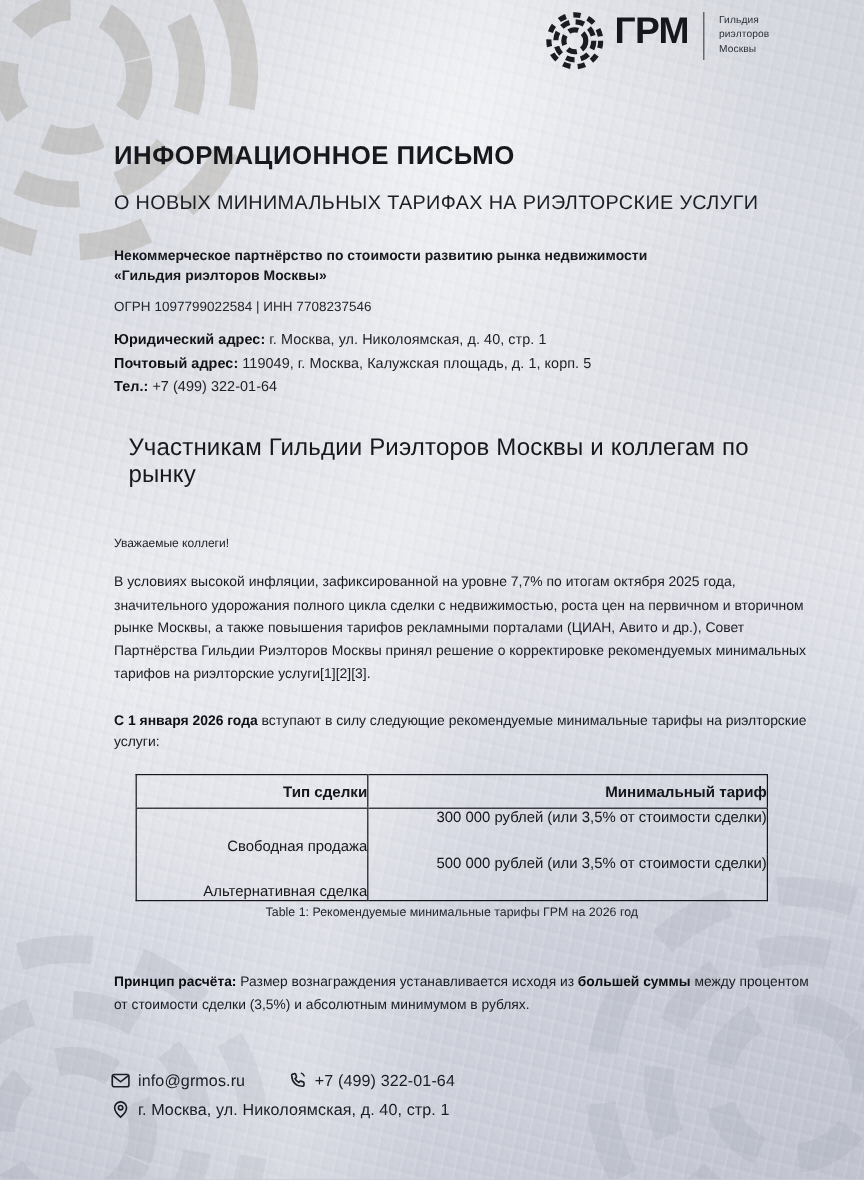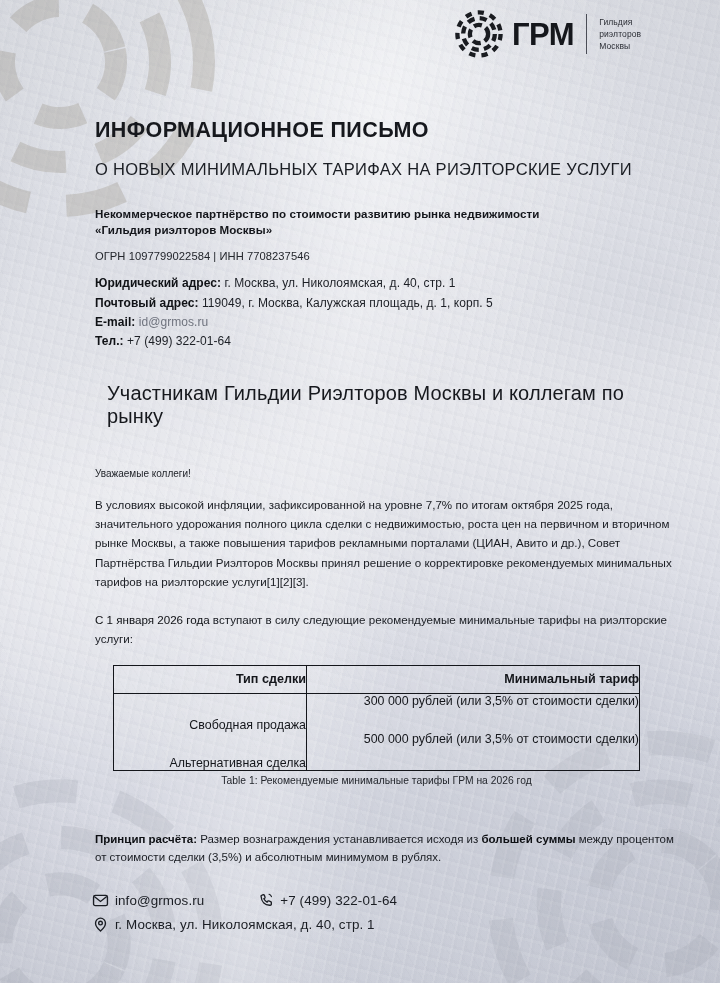--- a/index.html
+++ b/index.html
@@ -66,21 +66,20 @@
     position: relative;
     z-index: 3;
   }
 
   
   .logo-bar {
     position: absolute;
     top: 10px;
     left: 455px;
     display: flex;
-    align-items: center;
     gap: 9px;
   }
   .logo-mark { width: 48px; height: 48px; flex: none; }
   .logo-word {
     font-weight: 700;
     font-size: 31px;
     letter-spacing: -0.5px;
     color: #15171c;
     line-height: 1;
     font-family: "Liberation Sans", sans-serif;
@@ -175,21 +174,21 @@
     color: #15171c;
     margin: 0 0 16px 0;
     letter-spacing: .1px;
   }
   .lead {
     font-size: 11.6px;
     line-height: 1.62;
     color: #191c22;
     margin: 0 0 16px 0;
   }
-  .lead b { font-weight: 400; color: #0e1014; }
+  .lead b { font-weight: 700; color: #0e1014; }
 
   
   .tariff-wrap { margin: 0 0 4px 18px; width: 527px; }
   table.tariff {
     width: 100%;
     border-collapse: collapse;
     border: 1.6px solid #14161b;
     background: rgba(255,255,255,0.07);
   }
   table.tariff th,
@@ -249,21 +248,21 @@
     left: 92px;
     top: 892px;
     z-index: 3;
   }
   .foot-row {
     display: flex;
     align-items: center;
     gap: 6px;
     margin-bottom: 7px;
   }
-  .foot-group { display: flex; align-items: center; gap: 54px; }
+  .foot-group { display: flex; align-items: center; gap: 36px; }
   .foot-txt {
     font-size: 13.4px;
     color: #1a1d23;
     letter-spacing: .1px;
   }
   .ficon { width: 17px; height: 17px; flex: none; display: block; }
 </style>
 </head>
 <body>
 
@@ -322,23 +321,20 @@
 
       <div class="org-reg">ОГРН 1097799022584 | ИНН 7708237546</div>
 
       <div class="contact-line">
         <b>Юридический адрес:</b><span> г. Москва, ул. Николоямская, д. 40, стр. 1</span>
       </div>
       <div class="contact-line">
         <b>Почтовый адрес:</b><span> 119049, г. Москва, Калужская площадь, д. 1, корп. 5</span>
       </div>
       <div class="contact-line">
-        <b>E-mail:</b><span class="muted"> id@grmos.ru</span>
-      </div>
-      <div class="contact-line">
         <b>Тел.:</b><span> +7 (499) 322-01-64</span>
       </div>
 
       <h3 class="addressee">Участникам Гильдии Риэлторов Москвы и коллегам по рынку</h3>
 
       <div class="greeting">Уважаемые коллеги!</div>
 
       <p class="para">В условиях высокой инфляции, зафиксированной на уровне 7,7% по итогам октября 2025 года, значительного удорожания полного цикла сделки с недвижимостью, роста цен на первичном и вторичном рынке Москвы, а также повышения тарифов рекламными порталами (ЦИАН, Авито и др.), Совет Партнёрства Гильдии Риэлторов Москвы принял решение о корректировке рекомендуемых минимальных тарифов на риэлторские услуги[1][2][3].</p>
 
 

